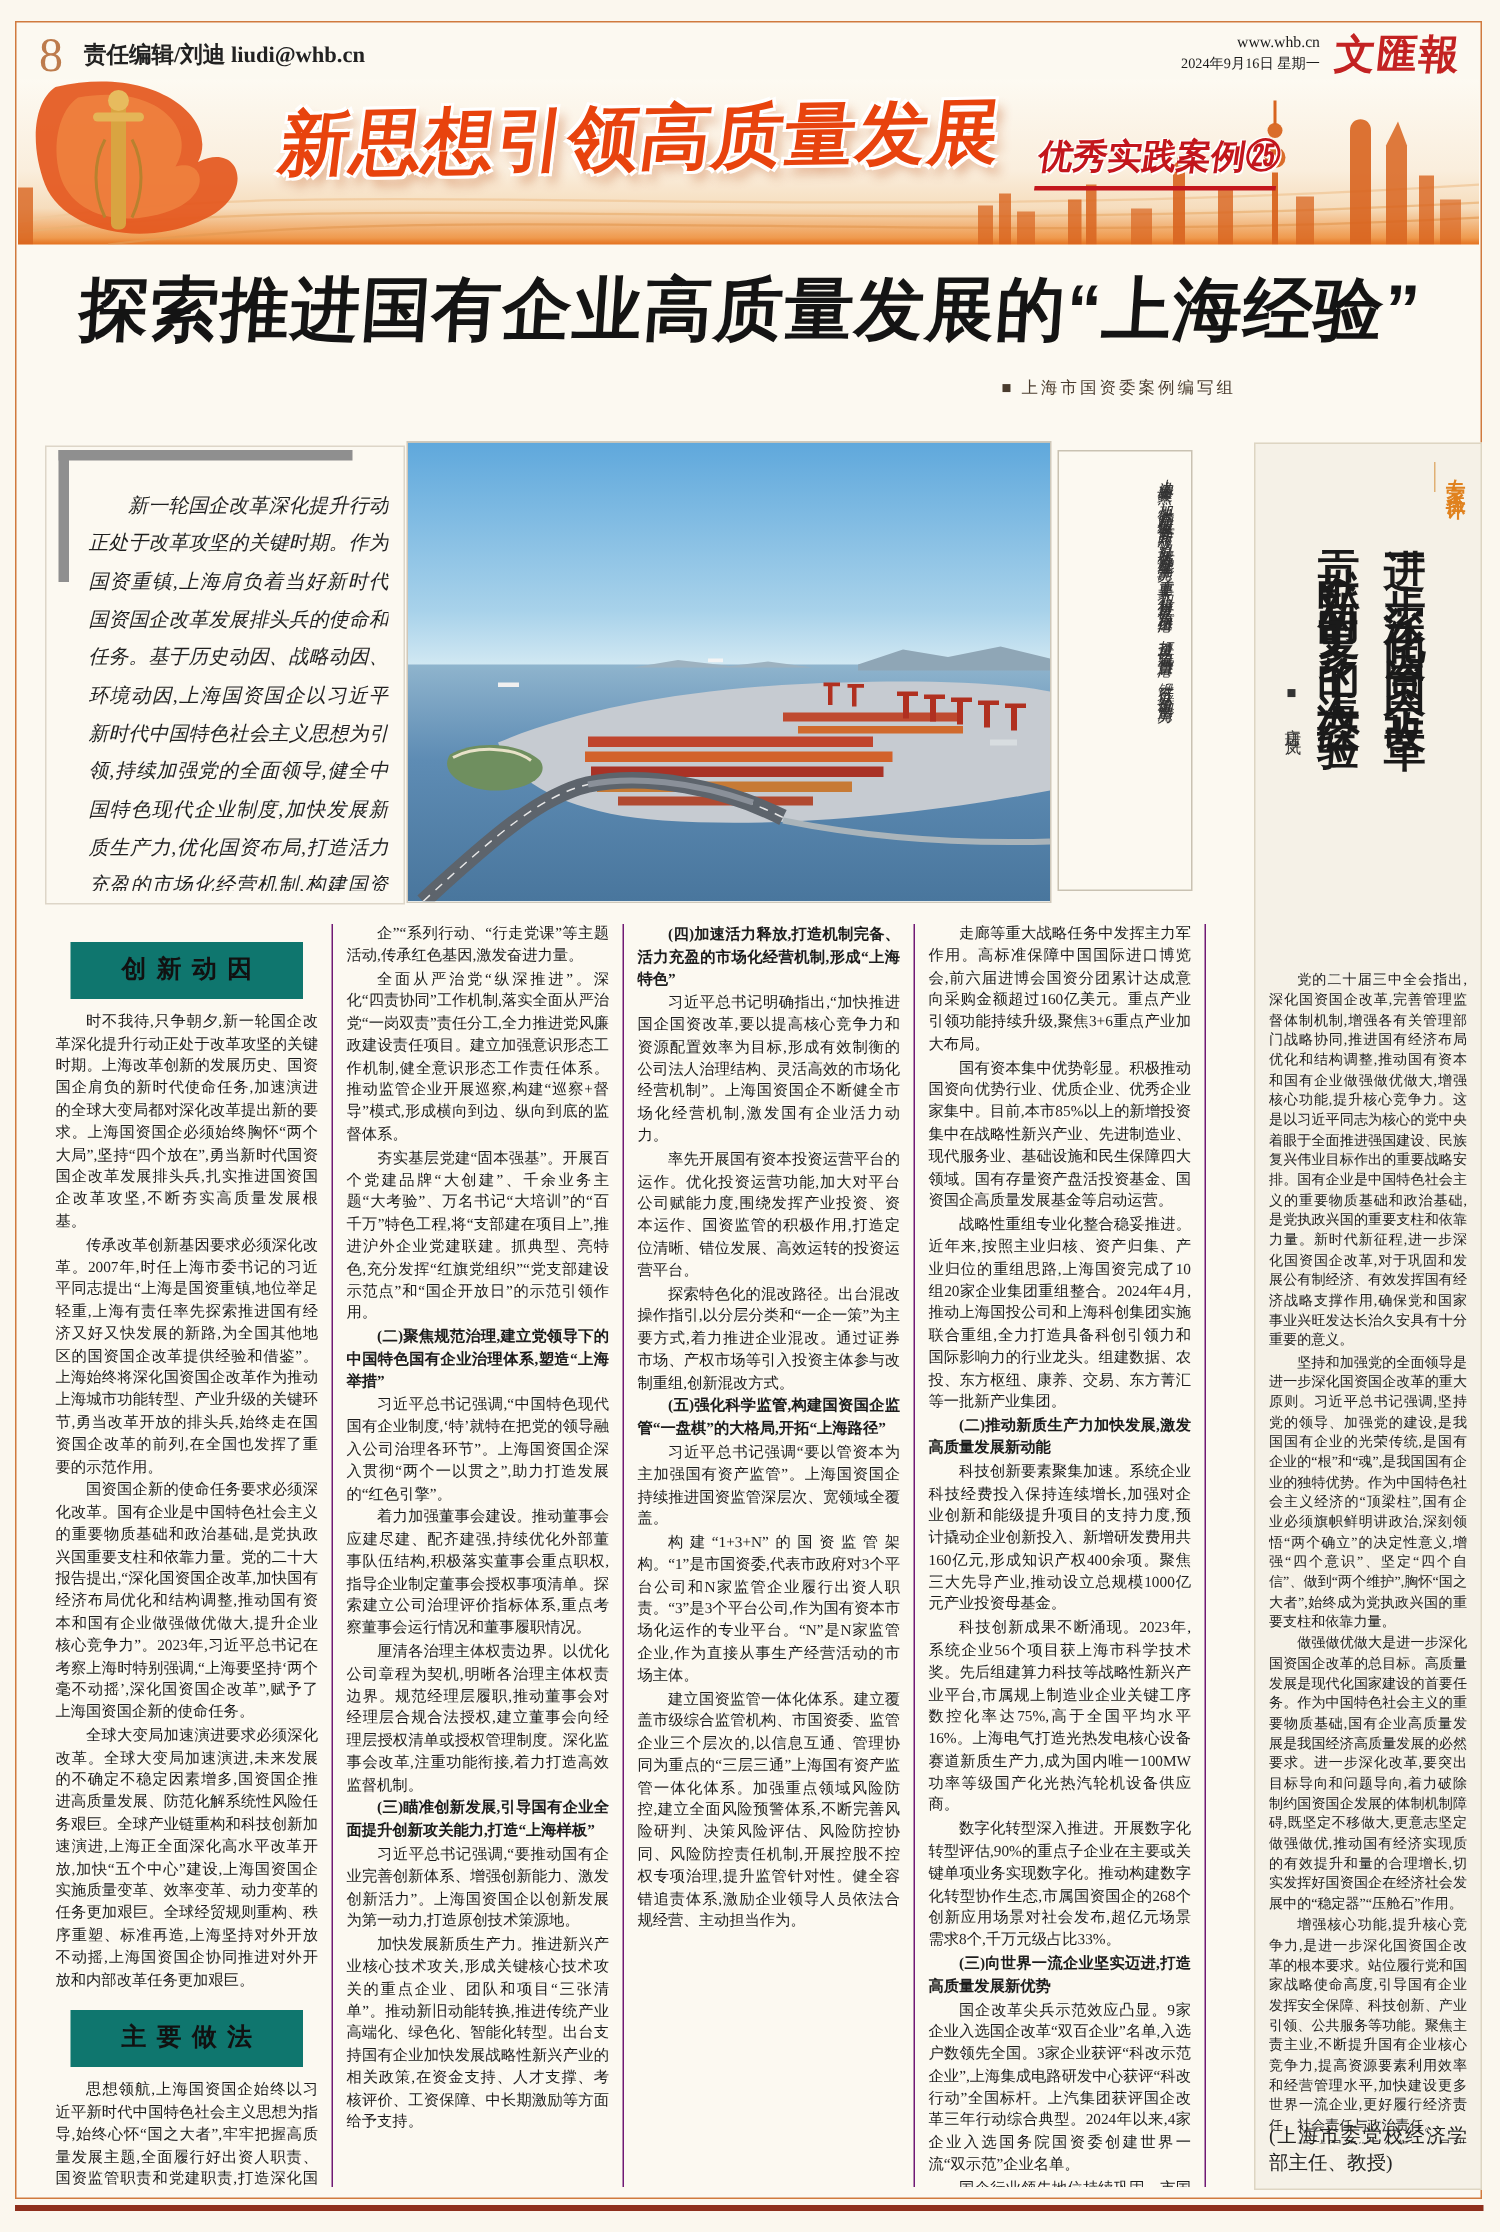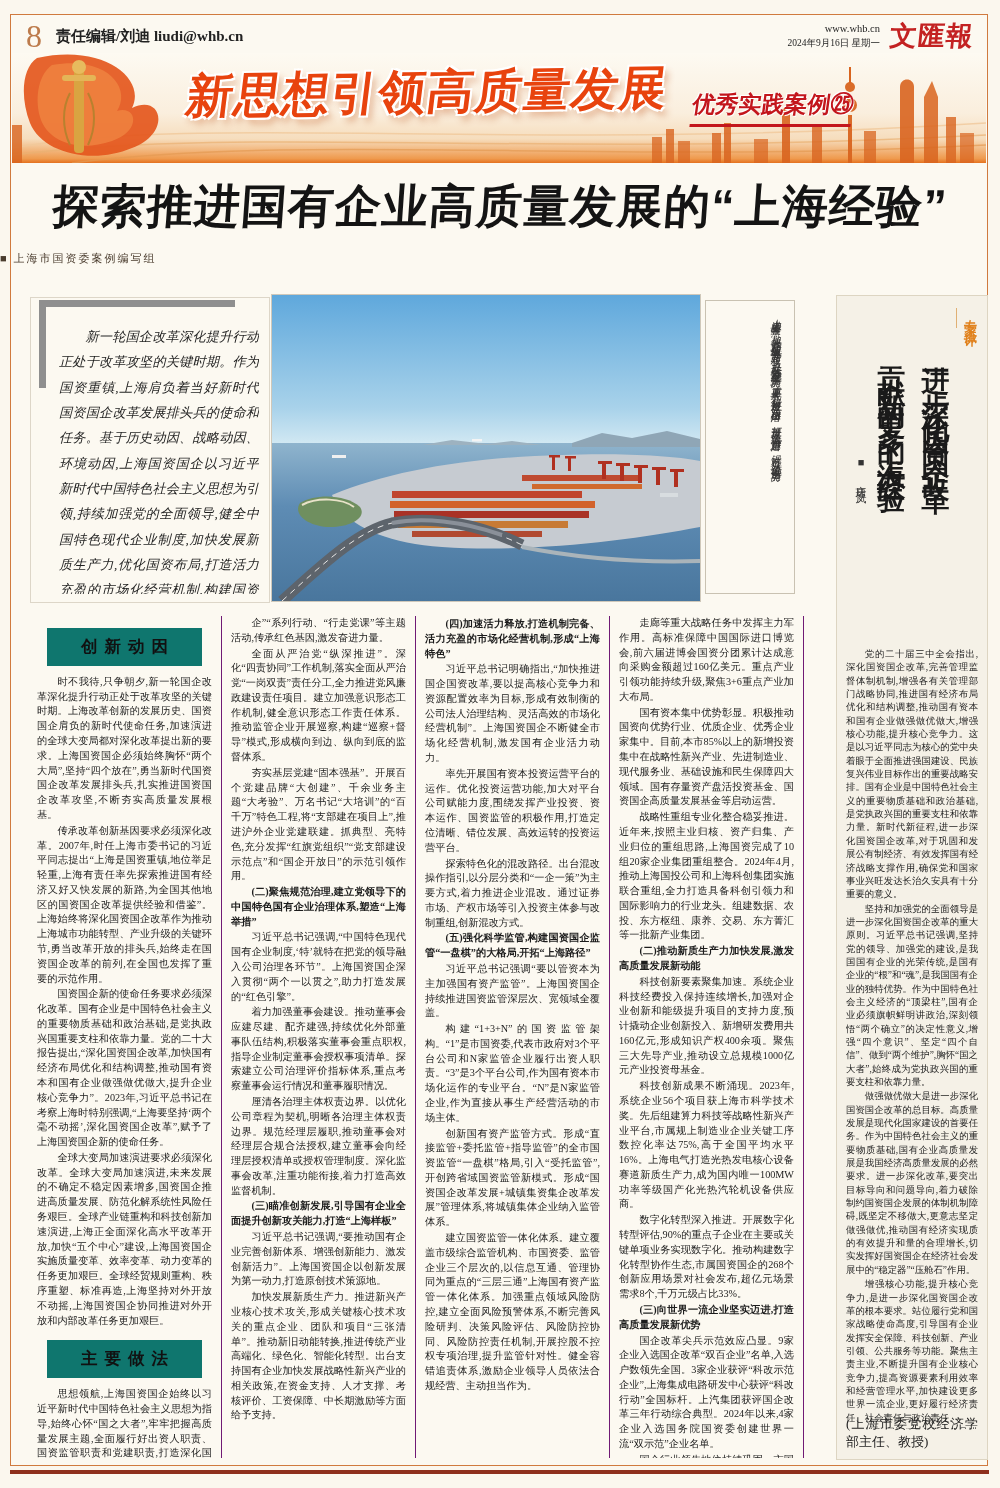--- a/index.html
+++ b/index.html
@@ -24,21 +24,21 @@
   .banner svg{position:absolute;left:0;top:0;}
   .banner-title{position:absolute;left:175px;top:8px;font-family:"Liberation Sans","DejaVu Sans",sans-serif;
       font-size:47px;font-weight:900;color:#e8430e;transform:skewX(-8deg) rotate(-1deg);letter-spacing:1px;
       text-shadow:2px 2px 0 #fff,-2px -2px 0 #fff,2px -2px 0 #fff,-2px 2px 0 #fff,5px 6px 7px rgba(190,80,20,.45);}
   .banner-sub{position:absolute;left:680px;top:36px;font-family:"Liberation Sans","DejaVu Sans",sans-serif;
       font-size:23px;font-weight:900;color:#c3161c;transform:skewX(-8deg);
       text-shadow:1px 1px 0 #fff,-1px -1px 0 #fff;border-bottom:3px solid #c3161c;padding-bottom:4px;}
   
   .headline{left:0;top:176px;width:1000px;text-align:center;font-family:"Liberation Sans","DejaVu Sans",sans-serif;
       font-size:46px;font-weight:900;letter-spacing:1px;color:#141414;transform:skewX(-4deg);}
-  .byline{left:0;top:251px;width:824px;text-align:left;font-size:11px;color:#4a3c2e;letter-spacing:2px;}
+  .byline{left:0;top:251px;width:824px;text-align:right;font-size:11px;color:#4a3c2e;letter-spacing:2px;}
   
   .introbox{left:30px;top:297px;width:238px;height:304px;border:1px solid #ddd6c8;}
   .intro-accent-h{position:absolute;left:8px;top:2px;width:196px;height:7px;background:#8f8f8f;}
   .intro-accent-v{position:absolute;left:8px;top:2px;width:7px;height:88px;background:#8f8f8f;}
   .intro-text{position:absolute;left:28px;top:26px;right:10px;bottom:8px;overflow:hidden;
       font-style:italic;font-size:13.2px;line-height:1.92;text-align:justify;text-indent:2em;color:#1f1f1f;}
   
   .photo{left:272px;top:295px;width:428px;height:306px;overflow:hidden;box-shadow:0 0 0 1px #cfc8ba;}
   
   .caption{left:705px;top:300px;width:88px;height:292px;border:1px solid #c9c2b2;background:#fcf9f1;}
@@ -242,21 +242,20 @@
       <div class="para">加快发展新质生产力。推进新兴产业核心技术攻关,形成关键核心技术攻关的重点企业、团队和项目“三张清单”。推动新旧动能转换,推进传统产业高端化、绿色化、智能化转型。出台支持国有企业加快发展战略性新兴产业的相关政策,在资金支持、人才支撑、考核评价、工资保障、中长期激励等方面给予支持。</div>
     </div>
   <div class="col">
       <div class="subhead">(四)加速活力释放,打造机制完备、活力充盈的市场化经营机制,形成“上海特色”</div>
       <div class="para">习近平总书记明确指出,“加快推进国企国资改革,要以提高核心竞争力和资源配置效率为目标,形成有效制衡的公司法人治理结构、灵活高效的市场化经营机制”。上海国资国企不断健全市场化经营机制,激发国有企业活力动力。</div>
       <div class="para">率先开展国有资本投资运营平台的运作。优化投资运营功能,加大对平台公司赋能力度,围绕发挥产业投资、资本运作、国资监管的积极作用,打造定位清晰、错位发展、高效运转的投资运营平台。</div>
       <div class="para">探索特色化的混改路径。出台混改操作指引,以分层分类和“一企一策”为主要方式,着力推进企业混改。通过证券市场、产权市场等引入投资主体参与改制重组,创新混改方式。</div>
       <div class="subhead">(五)强化科学监管,构建国资国企监管“一盘棋”的大格局,开拓“上海路径”</div>
       <div class="para">习近平总书记强调“要以管资本为主加强国有资产监管”。上海国资国企持续推进国资监管深层次、宽领域全覆盖。</div>
       <div class="para">构建“1+3+N”的国资监管架构。“1”是市国资委,代表市政府对3个平台公司和N家监管企业履行出资人职责。“3”是3个平台公司,作为国有资本市场化运作的专业平台。“N”是N家监管企业,作为直接从事生产经营活动的市场主体。</div>
-      <div class="para">创新国有资产监管方式。形成“直接监管+委托监管+指导监管”的全市国资监管“一盘棋”格局,引入“受托监管”,开创跨省域国资监管新模式。形成“国资国企改革发展+城镇集资集企改革发展”管理体系,将城镇集体企业纳入监管体系。</div>
       <div class="para">建立国资监管一体化体系。建立覆盖市级综合监管机构、市国资委、监管企业三个层次的,以信息互通、管理协同为重点的“三层三通”上海国有资产监管一体化体系。加强重点领域风险防控,建立全面风险预警体系,不断完善风险研判、决策风险评估、风险防控协同、风险防控责任机制,开展控股不控权专项治理,提升监管针对性。健全容错追责体系,激励企业领导人员依法合规经营、主动担当作为。</div>
     </div>
   <div class="col">
       <div class="para">走廊等重大战略任务中发挥主力军作用。高标准保障中国国际进口博览会,前六届进博会国资分团累计达成意向采购金额超过160亿美元。重点产业引领功能持续升级,聚焦3+6重点产业加大布局。</div>
       <div class="para">国有资本集中优势彰显。积极推动国资向优势行业、优质企业、优秀企业家集中。目前,本市85%以上的新增投资集中在战略性新兴产业、先进制造业、现代服务业、基础设施和民生保障四大领域。国有存量资产盘活投资基金、国资国企高质量发展基金等启动运营。</div>
       <div class="para">战略性重组专业化整合稳妥推进。近年来,按照主业归核、资产归集、产业归位的重组思路,上海国资完成了10组20家企业集团重组整合。2024年4月,推动上海国投公司和上海科创集团实施联合重组,全力打造具备科创引领力和国际影响力的行业龙头。组建数据、农投、东方枢纽、康养、交易、东方菁汇等一批新产业集团。</div>
       <div class="subhead">(二)推动新质生产力加快发展,激发高质量发展新动能</div>
       <div class="para">科技创新要素聚集加速。系统企业科技经费投入保持连续增长,加强对企业创新和能级提升项目的支持力度,预计撬动企业创新投入、新增研发费用共160亿元,形成知识产权400余项。聚焦三大先导产业,推动设立总规模1000亿元产业投资母基金。</div>
       <div class="para">科技创新成果不断涌现。2023年,系统企业56个项目获上海市科学技术奖。先后组建算力科技等战略性新兴产业平台,市属规上制造业企业关键工序数控化率达75%,高于全国平均水平16%。上海电气打造光热发电核心设备赛道新质生产力,成为国内唯一100MW功率等级国产化光热汽轮机设备供应商。</div>
       <div class="para">数字化转型深入推进。开展数字化转型评估,90%的重点子企业在主要或关键单项业务实现数字化。推动构建数字化转型协作生态,市属国资国企的268个创新应用场景对社会发布,超亿元场景需求8个,千万元级占比33%。</div>

